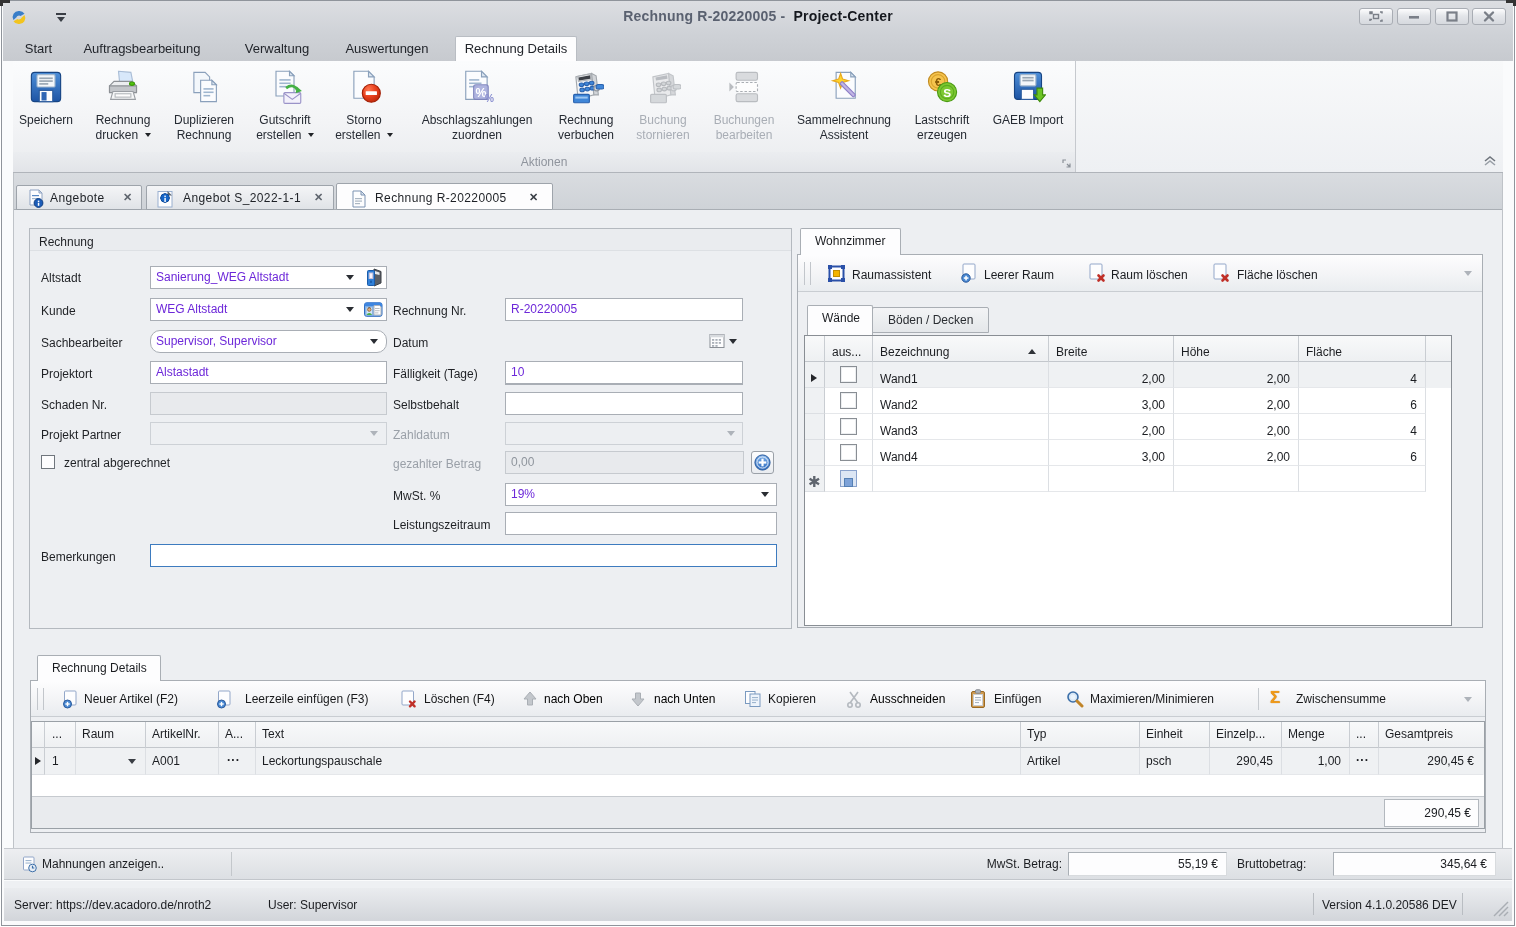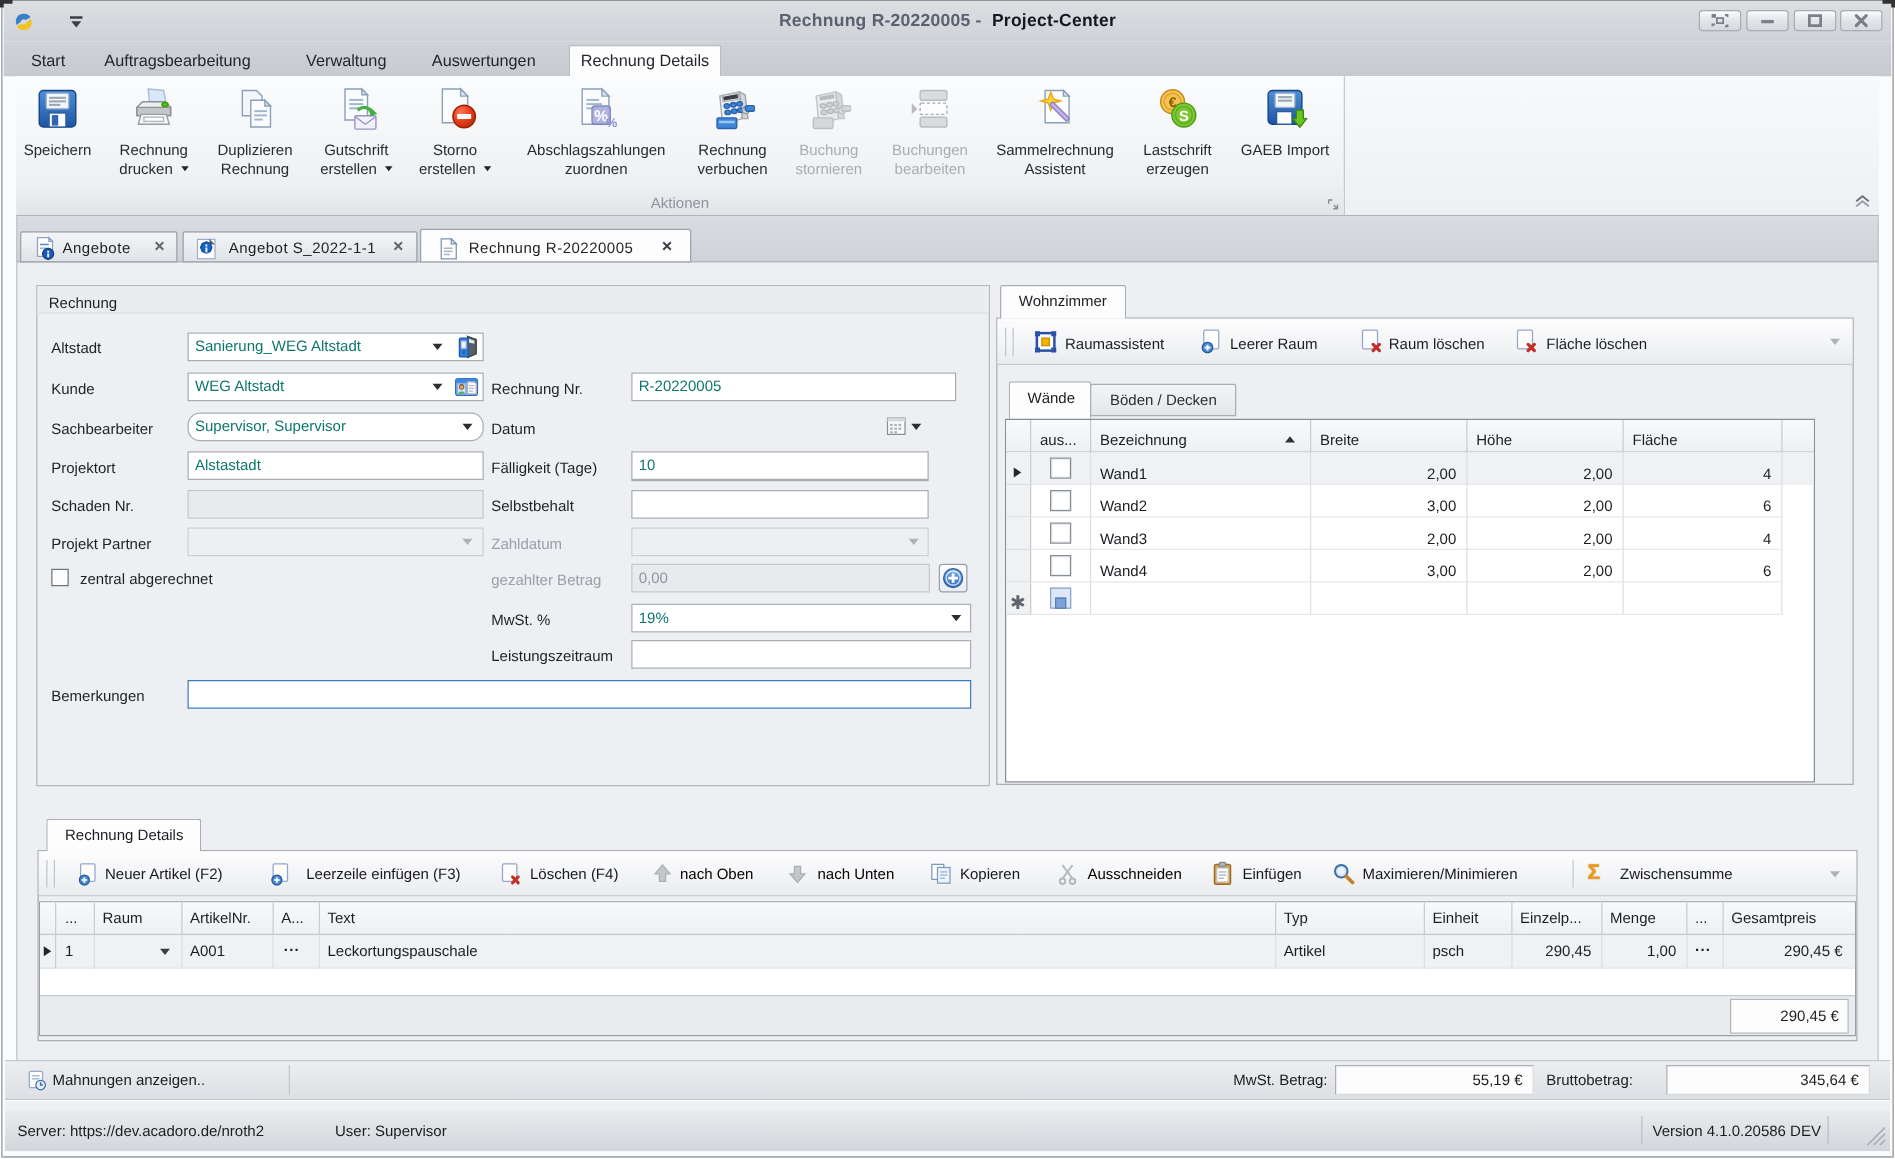--- a/index.html
+++ b/index.html
@@ -40,21 +40,21 @@
 
 .dtab { top:185px; height:25px; background:linear-gradient(#f4f5f7,#e0e3e7); border:1px solid #9ea4ab; border-radius:2px 2px 0 0; }
 .dtab.active { top:183px; height:27px; background:#fdfdfe; }
 .dtab .dtxt { position:absolute; top:5px; font-size:12px; color:#1d2025; white-space:nowrap; letter-spacing:0.4px; }
 .dtab .dx { position:absolute; top:5px; font-weight:bold; color:#5f656e; font-size:11px; }
 
 
 .groupbox { border:1px solid #b4b9bf; background:#edeff2; }
 .lbl { height:16px; line-height:16px; color:#1f2125; }
 .lbl.dim { color:#9aa0a8; }
-.inp { background:#fff; border:1px solid #a9aeb5; height:23px; line-height:21px; padding:0 5px; color:#0f766e; }
+.inp { background:#fff; border:1px solid #a9aeb5; height:23px; line-height:21px; padding:0 5px; color:#6d28d9; }
 .inp.dis { background:#e8eaed; border-color:#c6cacf; color:#8f959d; }
 .inp.discombo { background:#edeff2; border-color:#cdd1d6; }
 .inp.focus { border:1px solid #3d7bbf; }
 .cmbar { position:absolute; width:0; height:0; border-left:4px solid transparent; border-right:4px solid transparent; border-top:5px solid #2a2d33; }
 .cmbar.dim { border-top-color:#aeb3ba; }
 
 
 .tbar { background:linear-gradient(#fdfdfe,#f3f4f6 55%,#e9ecef); }
 .titem { position:absolute; top:692px; height:15px; line-height:15px; font-size:12px; color:#17181a; }
 .titem.gray { color:#000000; }
@@ -366,21 +366,21 @@
 <div class="abs inp" style="left:150px; top:361px; width:237px;">Alstastadt</div>
 <div class="abs lbl" style="left:41px; top:397px;">Schaden Nr.</div>
 <div class="abs inp dis" style="left:150px; top:392px; width:237px;"></div>
 <div class="abs lbl" style="left:41px; top:427px;">Projekt Partner</div>
 <div class="abs inp discombo" style="left:150px; top:422px; width:237px;"></div>
 <div class="abs cmbar dim" style="left:370px; top:431px;"></div>
 <div class="abs" style="left:41px; top:455px; width:14px; height:14px; background:#fdfdfe; border:1px solid #70767d;"></div>
 <div class="abs lbl" style="left:64px; top:455px;">zentral abgerechnet</div>
 
 <div class="abs lbl" style="left:393px; top:303px;">Rechnung Nr.</div>
-<div class="abs inp" style="left:505px; top:298px; width:260px;">R-20220005</div>
+<div class="abs inp" style="left:505px; top:298px; width:238px;">R-20220005</div>
 <div class="abs lbl" style="left:393px; top:335px;">Datum</div>
 <div class="abs inp" style="left:505px; top:334px; width:238px;margin-top:28px;">10.Mai .2022</div>
 <svg class="abs" style="left:709px; top:333px;" width="17" height="17" viewBox="0 0 17 17">
     <rect x="1" y="1.5" width="14" height="13" fill="#fdfdfe" stroke="#8a8f96"></rect>
     <rect x="1" y="1.5" width="14" height="2.8" fill="#d7dade"></rect>
     <g fill="#aab0b8">
       <rect x="3" y="6" width="2.2" height="1.8"></rect>
       <rect x="6.4" y="6" width="2.2" height="1.8"></rect>
       <rect x="9.8" y="6" width="2.2" height="1.8"></rect>
       <rect x="3" y="9" width="2.2" height="1.8"></rect>

